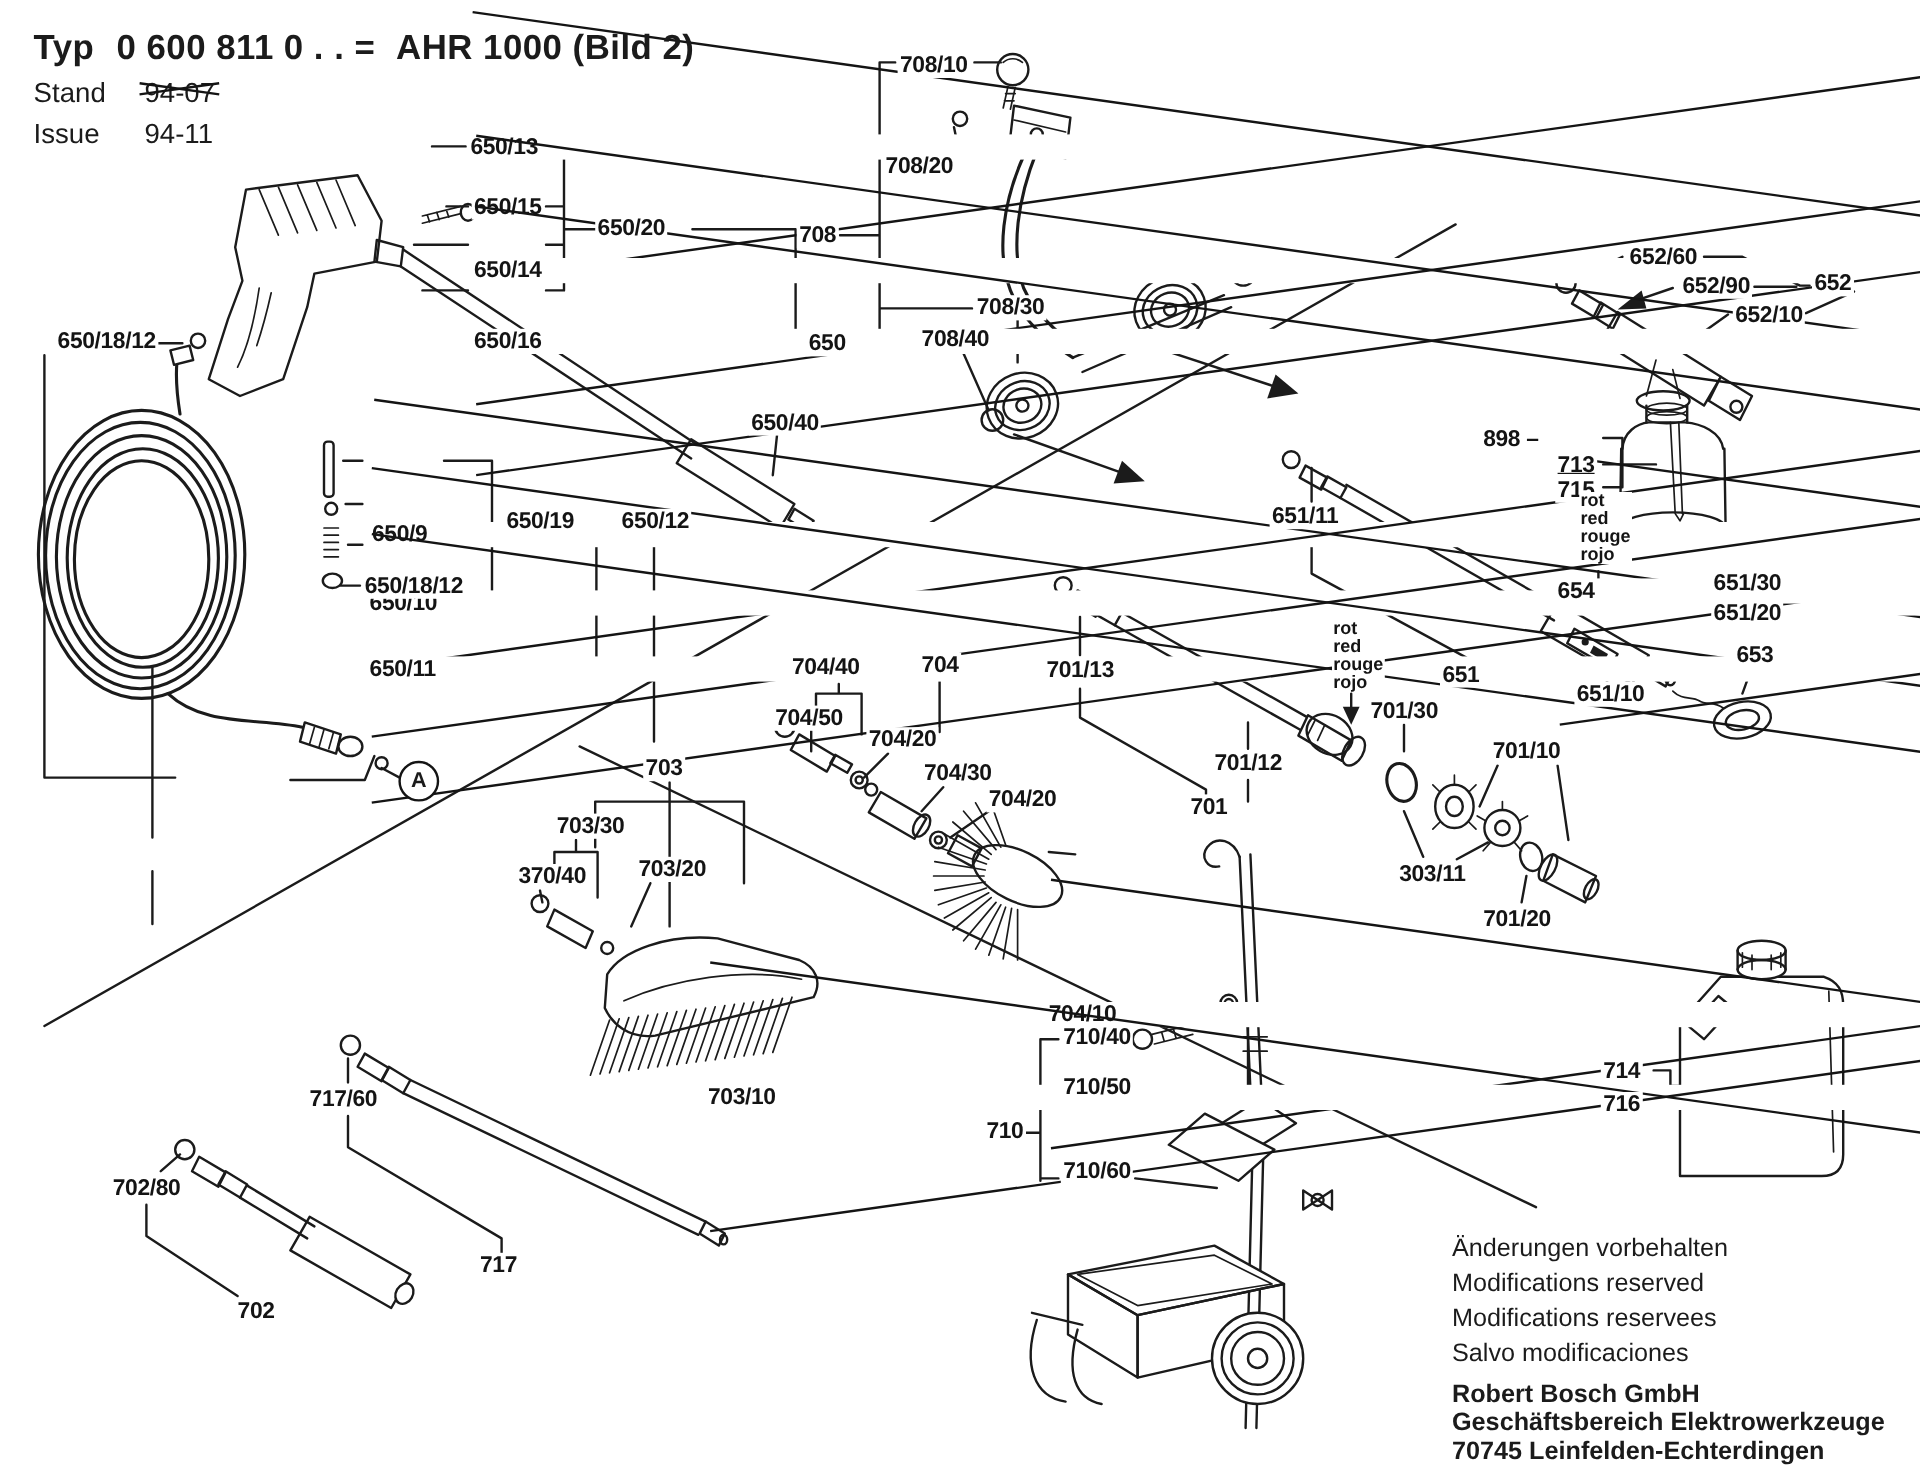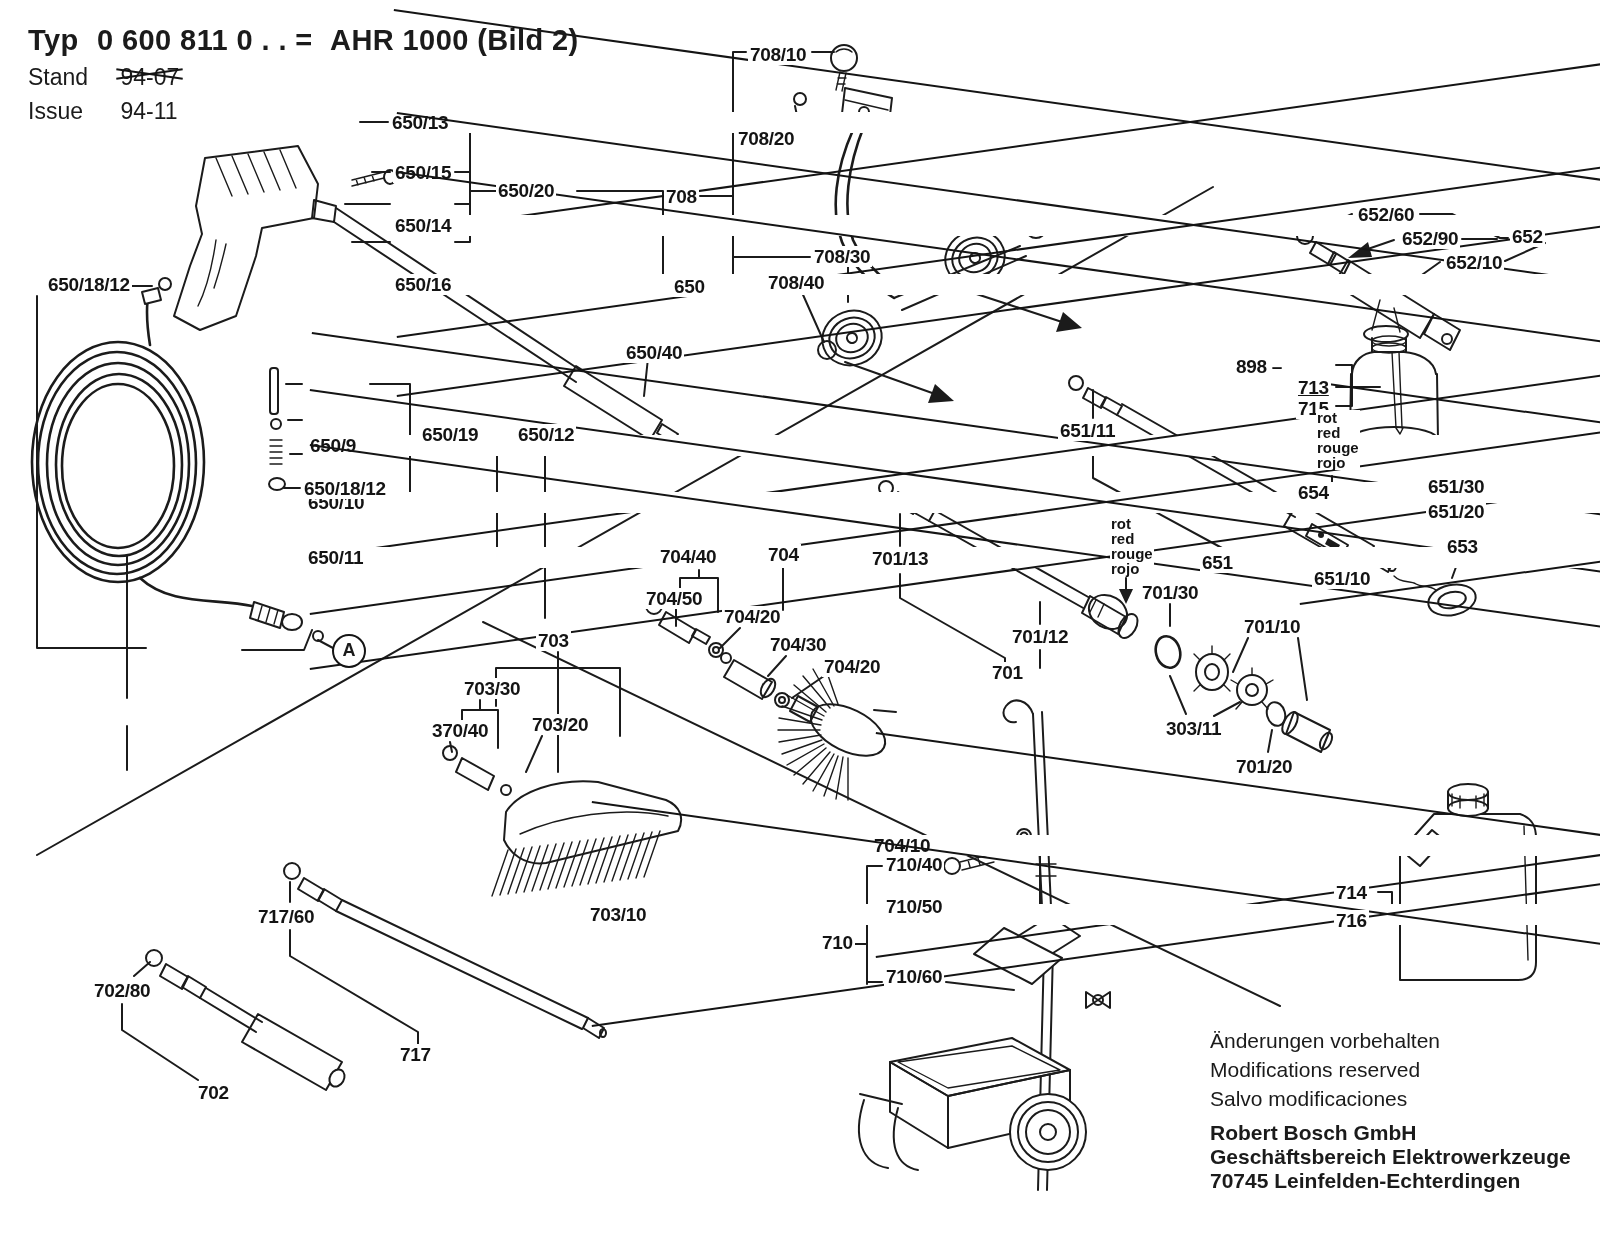--- a/index.html
+++ b/index.html
@@ -412,20 +412,21 @@
     <span>94-11</span>
   </div>
 </div>
 
 <div class="callout">A</div>
 
 <div class="footer">
   <div id="footer-lines">
         <div>Änderungen vorbehalten</div>
         <div>Modifications reserved</div>
+        <div>Modifications reservees</div>
         <div>Salvo modificaciones</div>
       </div>
   <div id="company-lines" class="company">
         <div>Robert Bosch GmbH</div>
         <div>Geschäftsbereich Elektrowerkzeuge</div>
         <div>70745 Leinfelden-Echterdingen</div>
       </div>
 </div>
 
 </div>

